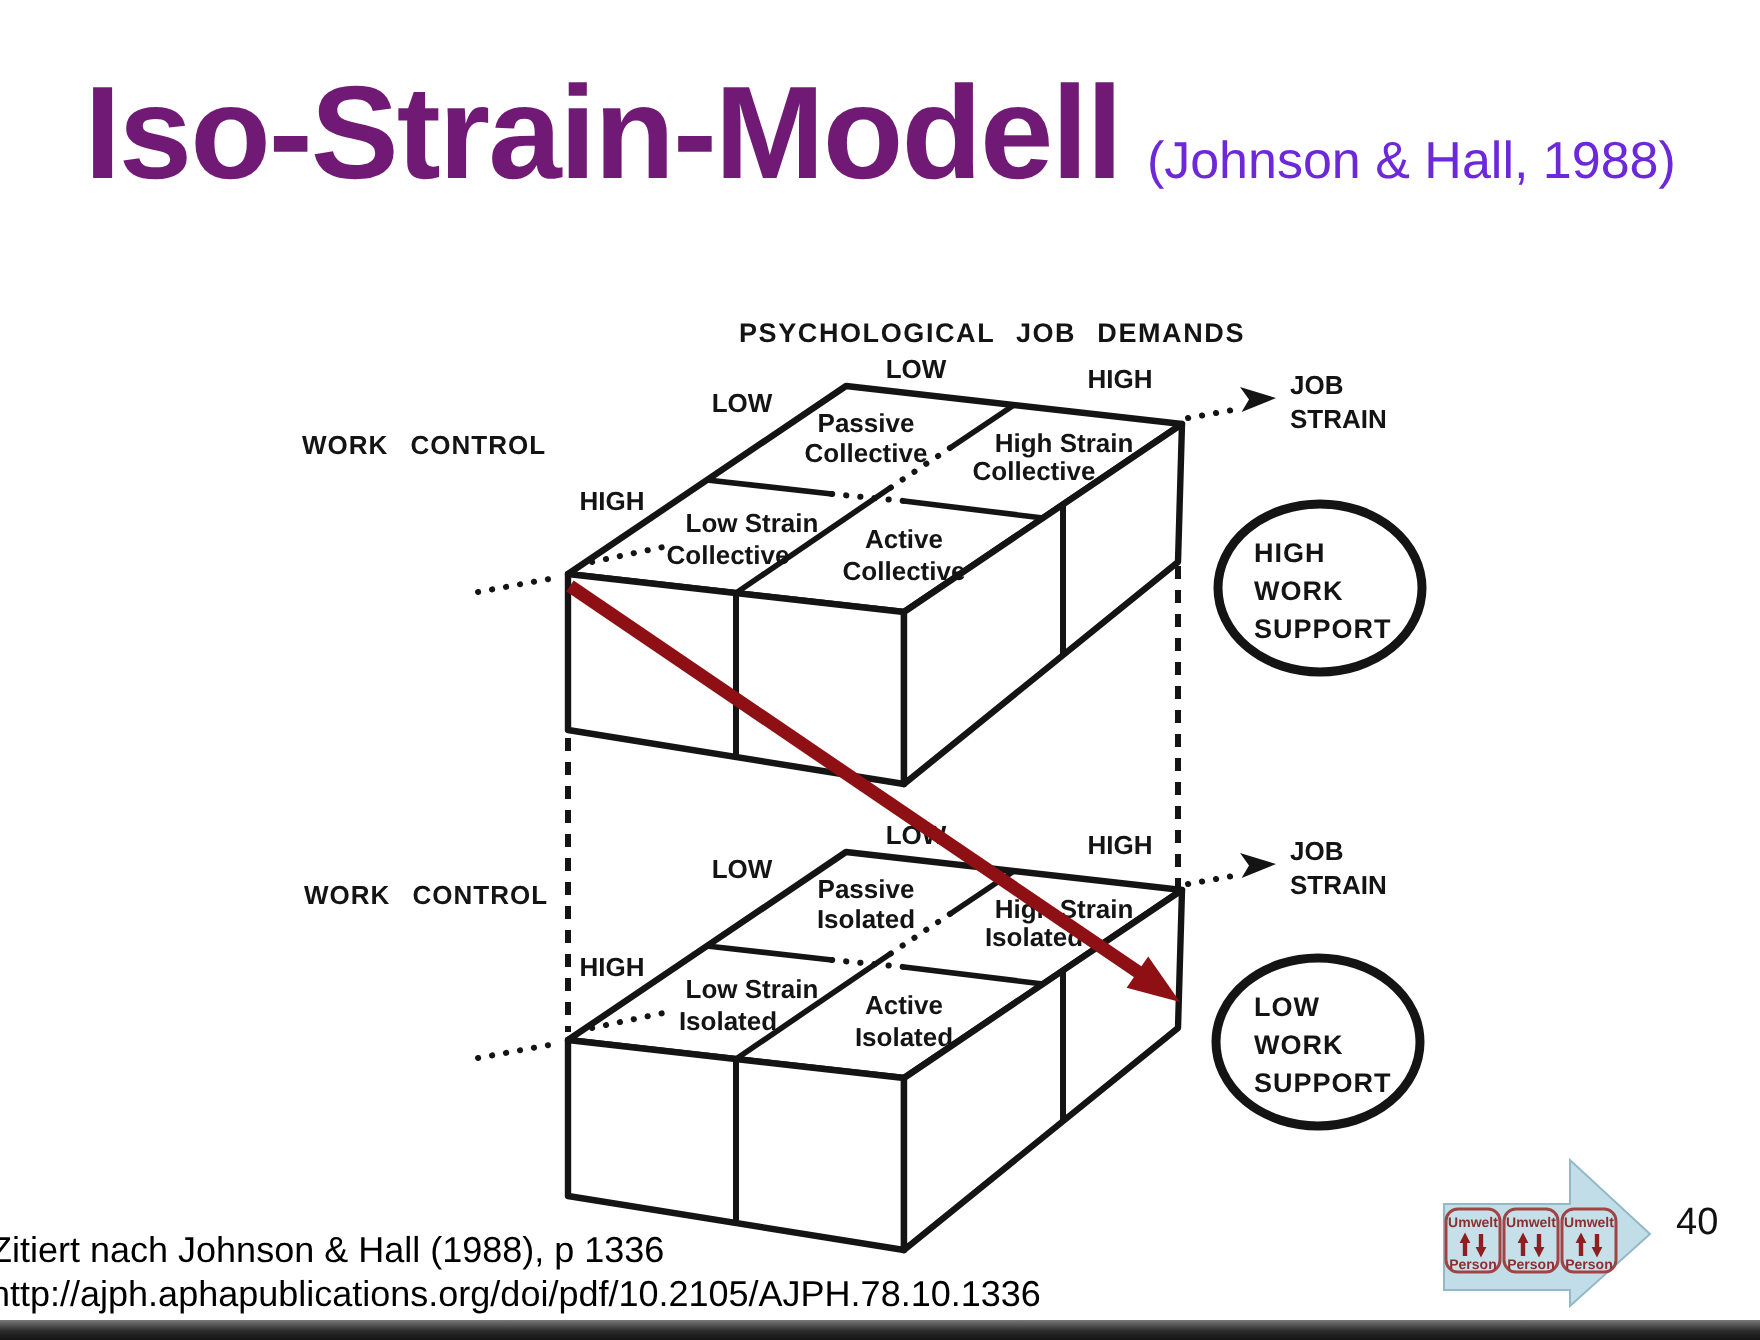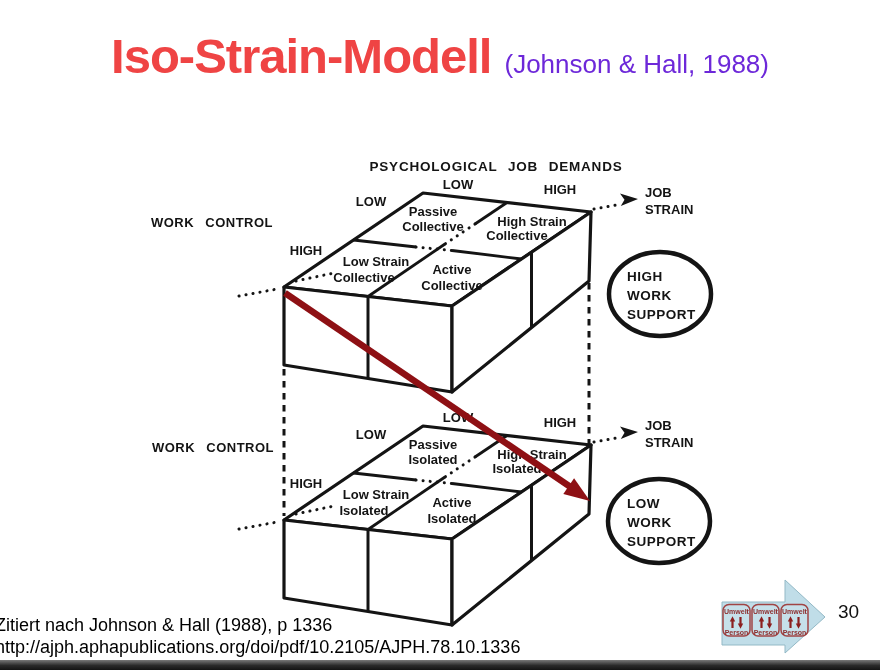--- a/index.html
+++ b/index.html
@@ -1,19 +1,19 @@
 <!DOCTYPE html>
 <html><head>
 <meta charset="utf-8">
 <style>
   html,body{margin:0;padding:0;background:#fff;}
   .slide{position:relative;width:880px;height:670px;background:#ffffff;overflow:hidden;
          font-family:"Liberation Sans",sans-serif;}
   .title-row{position:absolute;top:28px;left:0;right:0;text-align:center;white-space:nowrap;}
-  .title-main{font-size:49px;font-weight:bold;color:#ef4444;letter-spacing:-1px;}
+  .title-main{font-size:66px;font-weight:bold;color:#701a75;letter-spacing:-1px;}
   .title-sub{font-size:26px;font-weight:400;color:#6d28d9;margin-left:13px;}
   svg.diagram{position:absolute;left:0;top:0;width:880px;height:670px;}
   svg.diagram text{font-family:"Liberation Sans",sans-serif;font-weight:bold;font-size:13px;fill:#141414;}
   svg.diagram text.mid{text-anchor:middle;}
   svg.diagram text.hdr{font-size:13.5px;letter-spacing:.8px;word-spacing:6px;}
   svg.diagram text.wc{letter-spacing:.5px;word-spacing:7px;}
   svg.diagram text.circ{font-size:13.5px;letter-spacing:.5px;}
   .edge{fill:#ffffff;stroke:#141414;stroke-width:3.2;stroke-linejoin:round;}
   .ln{stroke:#141414;stroke-width:2.8;fill:none;}
   .fd{stroke:#141414;stroke-width:3;fill:none;}
@@ -130,21 +130,21 @@
       <line x1="285" y1="293" x2="572" y2="488" stroke="#8e1014" stroke-width="6.5"></line>
       <polygon points="590,501 563.3,493.9 574.1,478.3" fill="#8e1014" stroke="none"></polygon>
     </g>
   </svg>
 
   <div class="citation">
     <div>Zitiert nach Johnson &amp; Hall (1988), p 1336</div>
     <div>http://ajph.aphapublications.org/doi/pdf/10.2105/AJPH.78.10.1336</div>
   </div>
 
-  <div class="page-number">30</div>
+  <div class="page-number">40</div>
 
   <svg class="logo" viewBox="0 0 140 90">
     <polygon points="19,29 82,29 82,7 122,44 82,80 82,72 19,72" fill="#c0dde8" stroke="#93b9c6" stroke-width="1"></polygon>
     <g>
       <rect x="20" y="31.5" width="27" height="31.5" rx="6" fill="#c6e0ea" stroke="#a14444" stroke-width="1.5"></rect>
       <text x="33.5" y="40.5">Umwelt</text>
       <g stroke="#8c1f1f" stroke-width="2.2" fill="#8c1f1f">
         <line x1="29.5" y1="55" x2="29.5" y2="47"></line>
         <polygon points="26.8,48.5 32.2,48.5 29.5,43.2" stroke="none"></polygon>
         <line x1="37.5" y1="44" x2="37.5" y2="52"></line>

